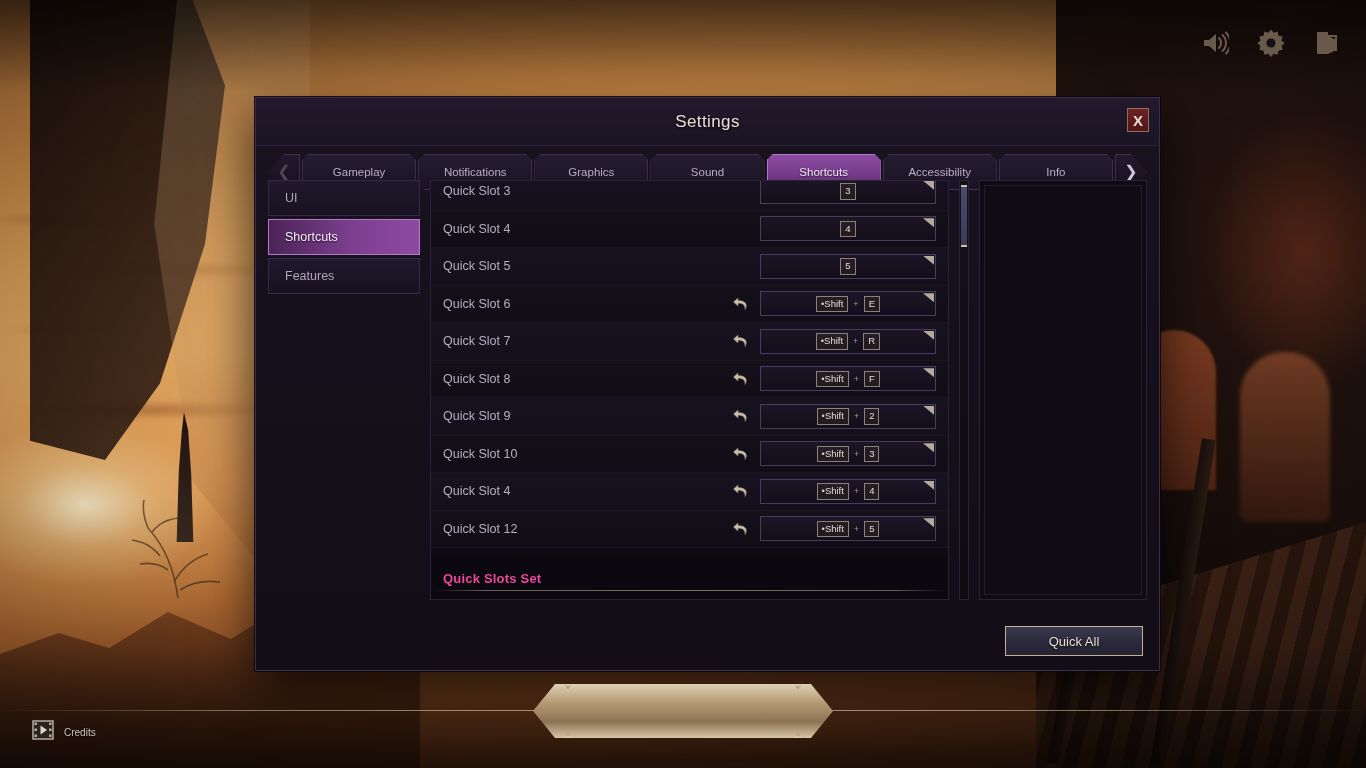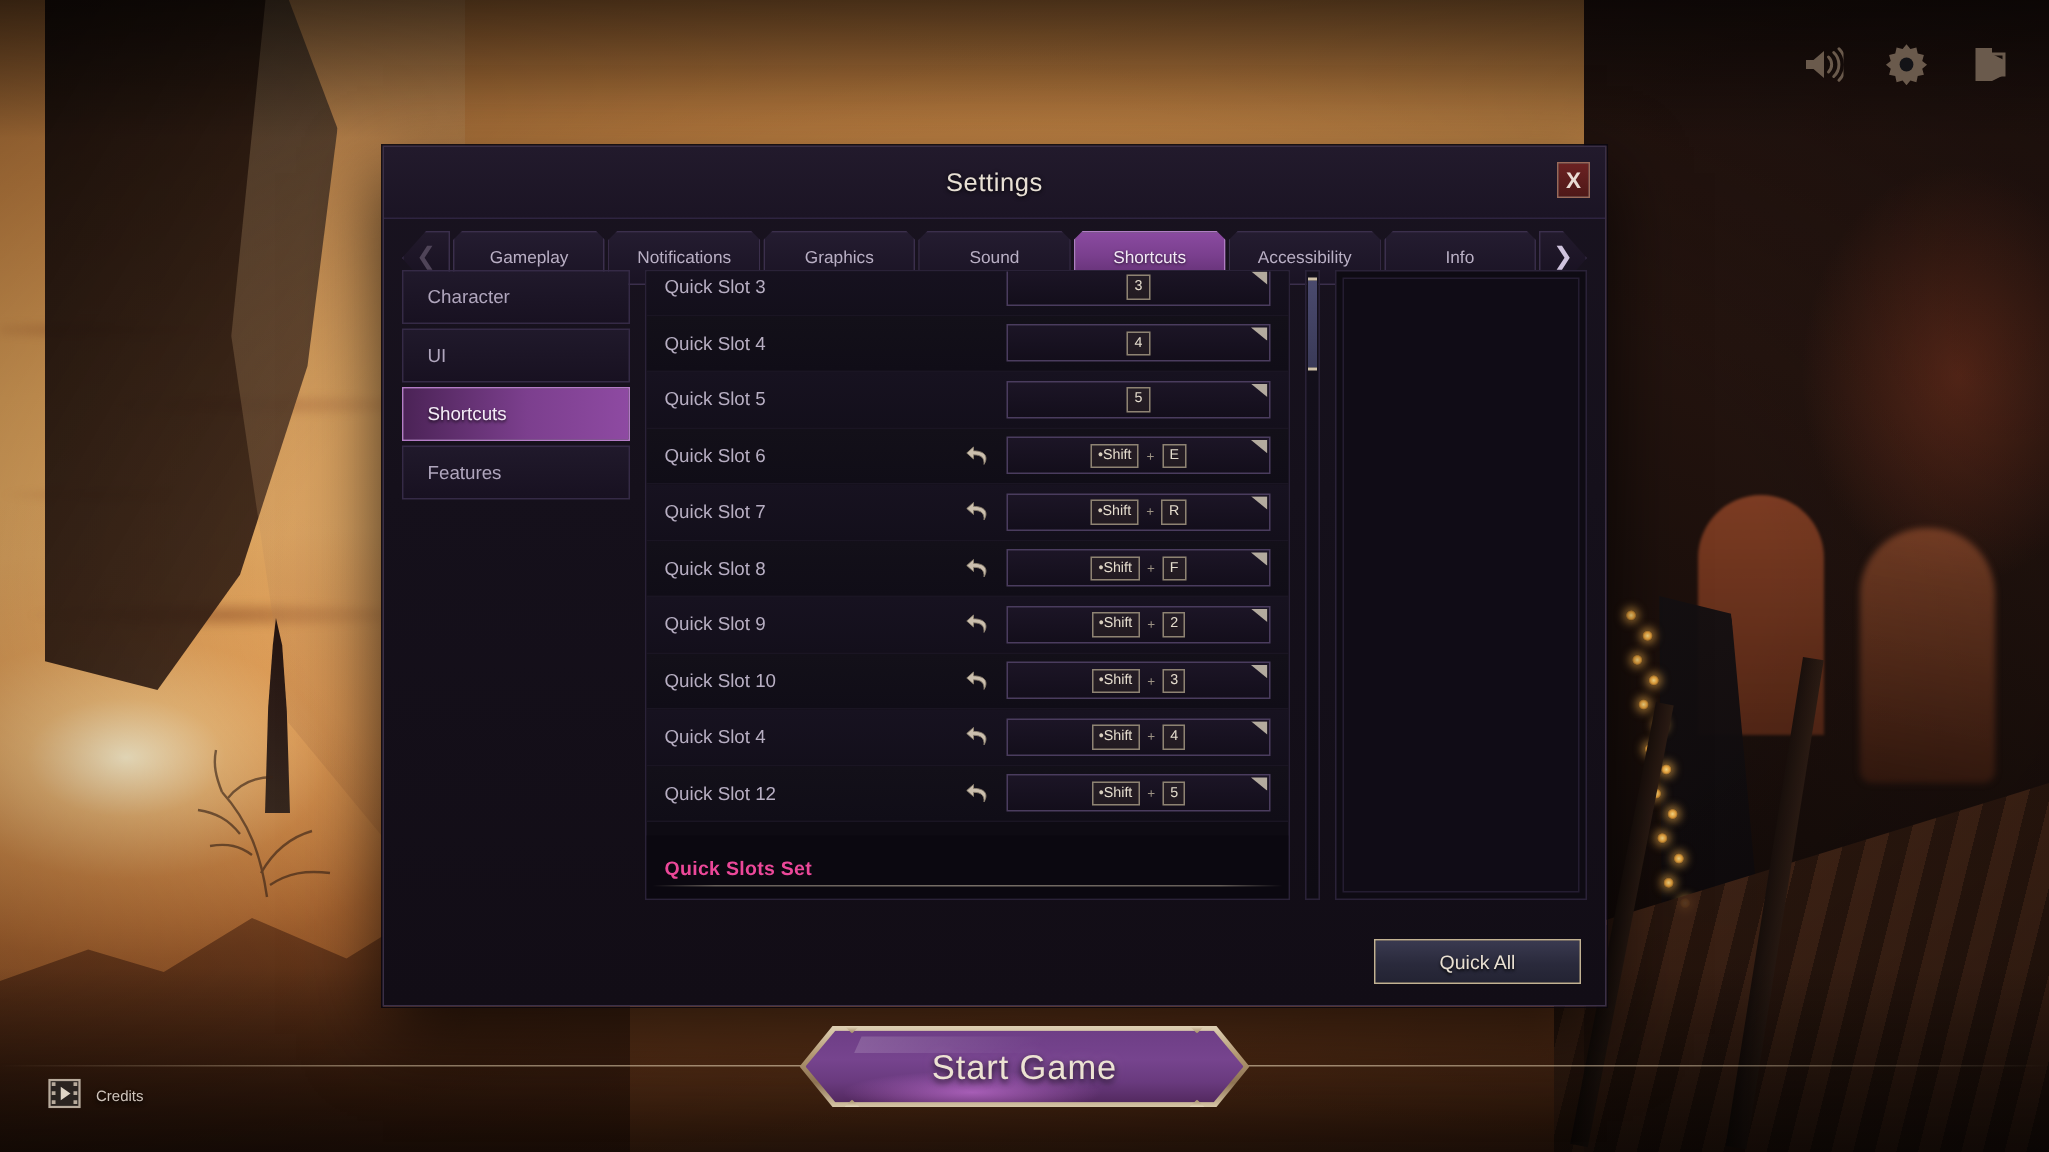--- a/index.html
+++ b/index.html
@@ -181,21 +181,21 @@
   }
   .sg-notch {
     position: absolute; width: 10px; height: 5px;
     background: linear-gradient(180deg, #e6d8bd, #9e855f);
     clip-path: polygon(0 0, 100% 0, 50% 100%);
   }
 
   
   #settings {
     position: absolute; left: 255px; top: 97px;
-    width: 816px; height: 574px;
+    width: 905px; height: 574px;
     background: linear-gradient(180deg, #191320 0%, #15101b 40%, #120d16 100%);
     border: 1px solid #3a2f46;
     box-shadow: 0 0 0 1px rgba(10,7,14,.9), 0 18px 48px rgba(0,0,0,.75);
     z-index: 30;
   }
   .dlg-titlebar {
     position: relative; height: 48px;
     background: linear-gradient(180deg, #221a2c 0%, #1b1424 100%);
     border-bottom: 1px solid #2e2440;
     display: flex; align-items: center; justify-content: center;
@@ -464,23 +464,20 @@
       <path d="M8.5 5.5 L15 10 L8.5 14.5 z" fill="#e0d6c6"></path>
     </svg>
   </span>
   <span class="clabel">Credits</span>
 </div>
 
 <div id="startwrap">
   <div class="start-rule"></div>
   <div id="start-game">
     <div class="sg-outer"></div>
-    <div class="sg-inner">
-      <span class="sg-text">Start Game</span>
-    </div>
     <div class="sg-notch" style="left:30px;top:0;"></div>
     <div class="sg-notch" style="right:30px;top:0;"></div>
     <div class="sg-notch" style="left:30px;bottom:0;transform:rotate(180deg);"></div>
     <div class="sg-notch" style="right:30px;bottom:0;transform:rotate(180deg);"></div>
   </div>
 </div>
 
 <div id="settings">
 
   <div class="dlg-titlebar">
@@ -517,23 +514,20 @@
         <span>Info</span>
       </div>
       <div class="tab-arrow right">
       <span class="chev">❯</span>
     </div>
   </div>
 
   <div class="dlg-body">
 
     <div class="sidebar" id="sidebar">
-        <div class="side-item">
-          <span>Character</span>
-        </div>
         <div class="side-item">
           <span>UI</span>
         </div>
         <div class="side-item active">
           <span>Shortcuts</span>
         </div>
         <div class="side-item">
           <span>Features</span>
         </div>
       </div>

